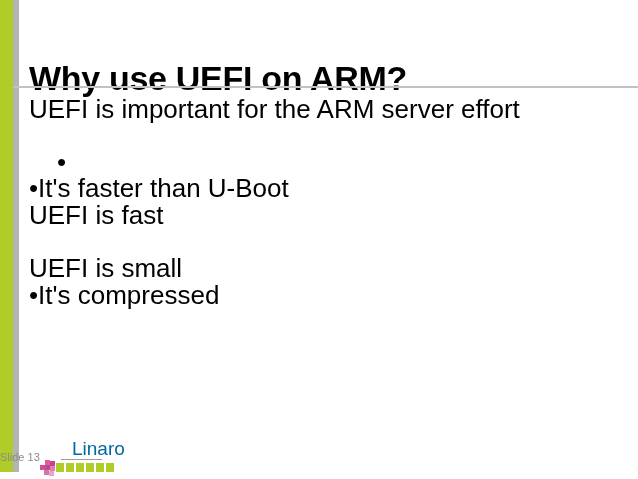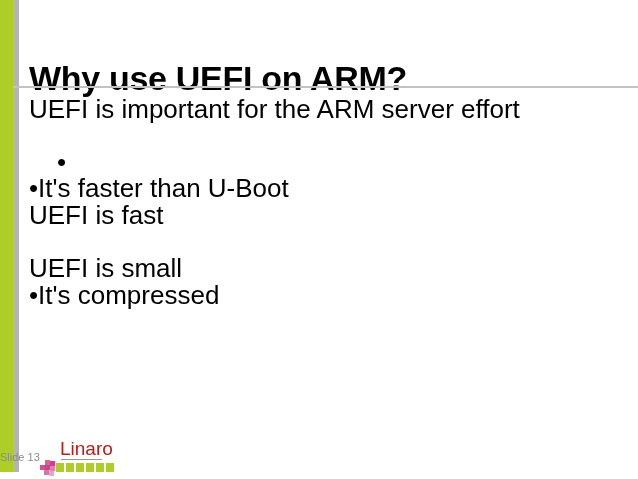--- a/index.html
+++ b/index.html
@@ -114,24 +114,24 @@
   
   .logo {
     position: absolute;
     left: 40px;
     top: 2px;
     width: 90px;
     height: 36px;
   }
   .logo-word {
     position: absolute;
-    left: 20px;
+    left: 32px;
     top: 0px;
     font-size: 19px;
-    color: #b91c1c;
+    color: #0369a1;
     font-family: "Liberation Sans", sans-serif;
     letter-spacing: 0px;
     line-height: 20px;
   }
   .logo-underline {
     position: absolute;
     left: 21px;
     top: 20px;
     width: 41px;
     height: 1px;

